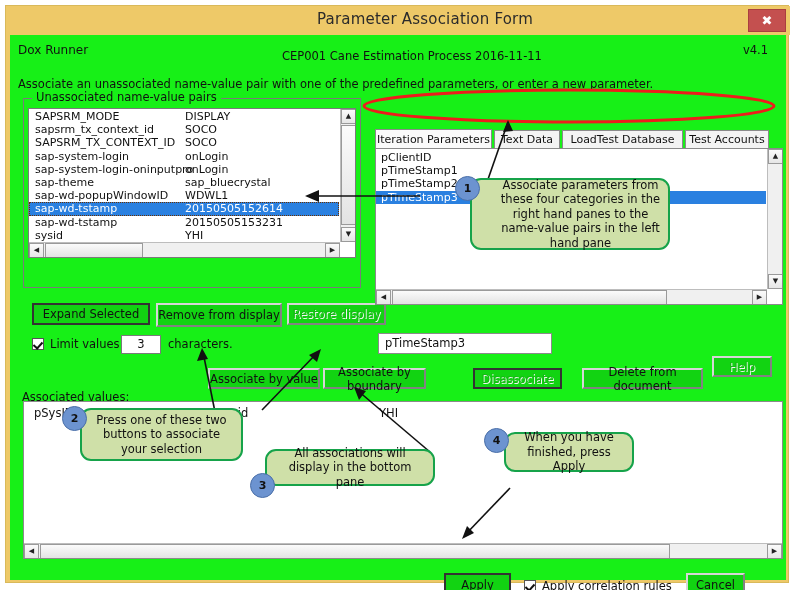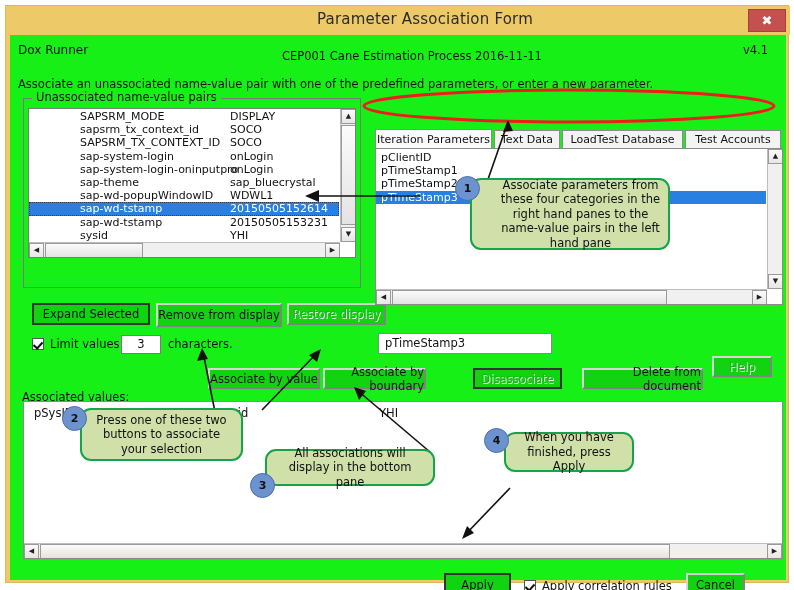--- a/index.html
+++ b/index.html
@@ -69,21 +69,21 @@
     background:#ffffff;
     border:1px solid #7a7a7a;
     box-sizing:border-box;
     overflow:hidden;
   }
   .lrow{
     position:relative;height:13.2px;font-size:11px;color:#111;
     line-height:13.2px;white-space:nowrap;padding-left:6px;
   }
   .lrow.sel{background:#2a80e0;color:#ffffff;outline:1px dotted #6a3000;outline-offset:-1px;}
-  .lrow .lk{display:inline-block;width:150px;margin-left:45px;}
+  .lrow .lk{display:inline-block;width:150px;}
   .lrow .lv{display:inline-block;}
   
   .vsb{
     position:absolute;right:0;top:0;width:15px;height:100%;
     background:#f0f0f0;border-left:1px solid #bdbdbd;box-sizing:border-box;
   }
   .sb-btn{
     position:absolute;left:0;width:15px;height:15px;
     background:linear-gradient(#fbfbfb,#e6e6e6);
     border:1px solid #9a9a9a;box-sizing:border-box;
@@ -114,21 +114,21 @@
     background:linear-gradient(#fbfbfb,#e3e3e3);
     border:1px solid #9a9a9a;box-sizing:border-box;
   }
   
   .btn{
     position:absolute;
     background:#12d312;
     border:2px outset #d6d6d6;
     box-sizing:border-box;
     font-size:11.5px;color:#111;
-    text-align:right;
+    text-align:center;
     cursor:pointer;
     font-family:"DejaVu Sans","Liberation Sans",sans-serif;
     display:flex;align-items:center;justify-content:center;
   }
   .btn.default{border:2px solid #333;}
   .btn.disabled{
     color:#15b915;
     text-shadow:1px 1px 0 #f5f5f5;
     cursor:default;
   }
@@ -265,21 +265,21 @@
 
       <div class="cbx" style="left:22px;top:303px;"></div>
       <div class="lbl" style="left:40px;top:302px;">Limit values to</div>
       <div class="numbox" style="left:111px;top:300px;width:40px;height:19px;">3</div>
       <div class="lbl" style="left:158px;top:302px;">characters.</div>
 
       <div class="tabstrip">
           <div class="tab active" style="left: 0px; width: 117px;">Iteration Parameters</div>
           <div class="tab" style="left: 119px; width: 66px;">Text Data</div>
           <div class="tab" style="left: 187px; width: 121px;">LoadTest Database</div>
-          <div class="tab" style="left: 310px; width: 96px;">Test Accounts</div>
+          <div class="tab" style="left: 310px; width: 84px;">Test Accounts</div>
         </div>
 
       <div class="rightpane">
         <div id="right-rows" style="position:absolute;left:0;top:2px;right:16px;">
             <div class="rrow">pClientID</div>
             <div class="rrow">pTimeStamp1</div>
             <div class="rrow">pTimeStamp2</div>
             <div class="rrow sel">pTimeStamp3</div>
           </div>
         <div class="vsb" style="top:0;height:calc(100% - 15px);">

